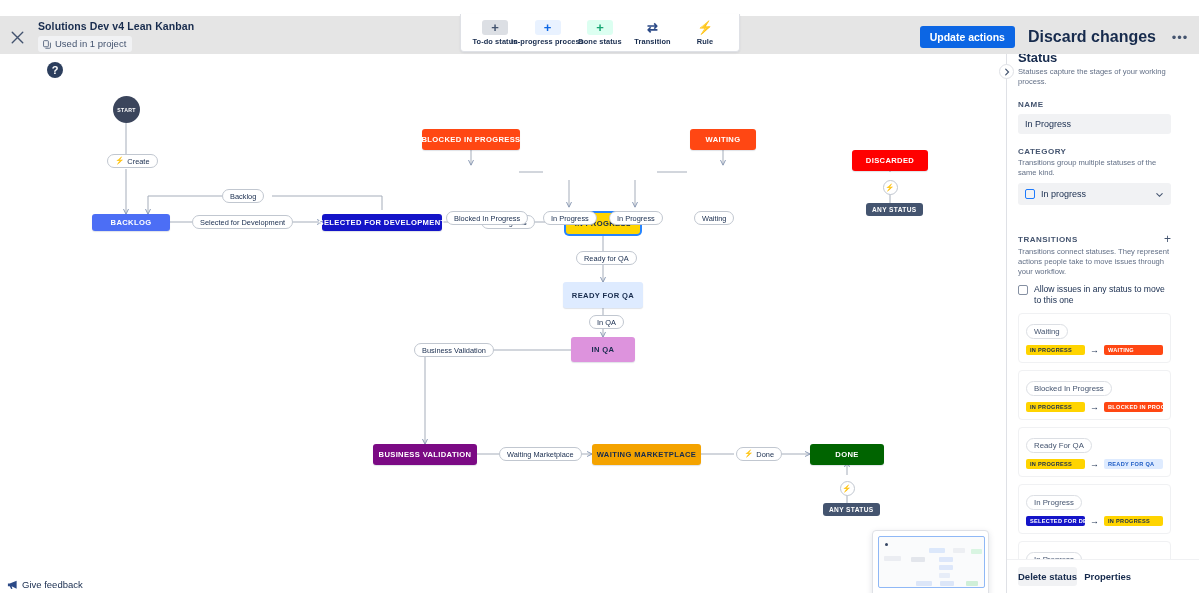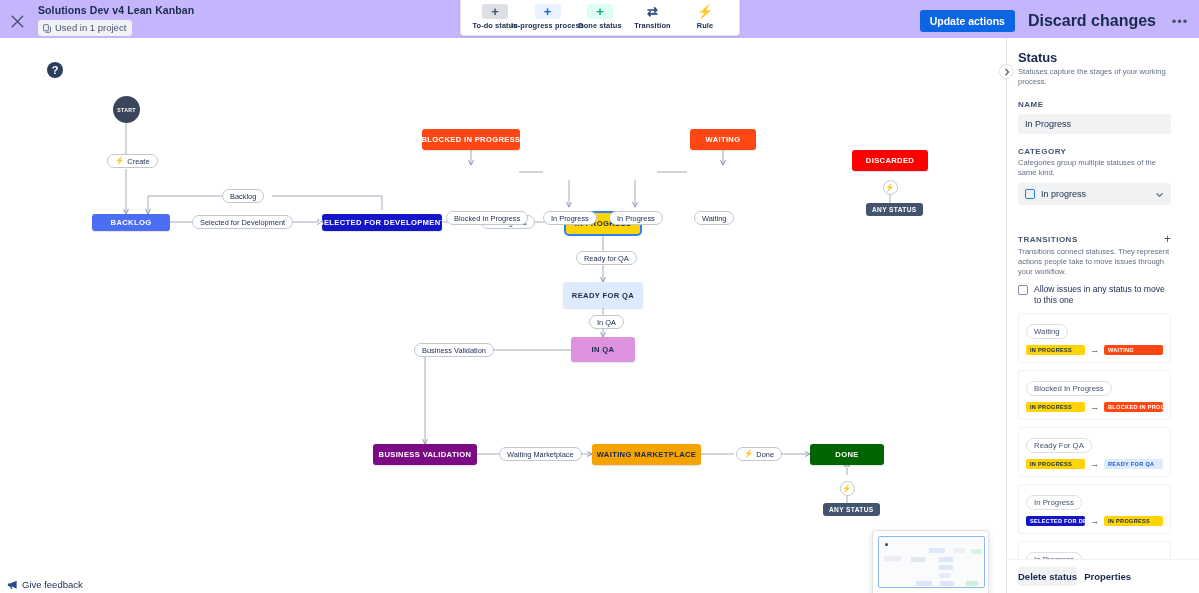--- a/index.html
+++ b/index.html
@@ -8,22 +8,22 @@
     width: 1199px; height: 593px;
     font-family: "Liberation Sans", sans-serif;
     background: #fff;
     color: #172B4D;
     overflow: hidden;
   }
   #app { position: relative; width: 1199px; height: 593px; }
 
   
   .topbar {
-    position: absolute; left: 0; top: 0; width: 1199px; height: 38px;
-    background: #c4b5fd; z-index: 40;
+    position: absolute; left: 0; top: 16px; width: 1199px; height: 38px;
+    background: #e5e5e5; z-index: 40;
   }
   .close-btn {
     position: absolute; left: 6px; top: 10px; width: 22px; height: 22px;
     display: flex; align-items: center; justify-content: center;
     cursor: pointer; color: #42526E;
   }
   .close-btn svg { display:block; }
   .title-wrap { position: absolute; left: 38px; top: 4px; }
   .wf-title { font-size: 10.5px; font-weight: bold; color: #172B4D; letter-spacing: .1px; line-height: 13px; }
   .used-chip {
@@ -382,21 +382,21 @@
     </div>
 
     <div class="panel-scroll">
       <h2>Status</h2>
       <div class="sub">Statuses capture the stages of your working process.</div>
 
       <div class="sec-label">NAME</div>
       <div class="field">In Progress</div>
 
       <div class="sec-label">CATEGORY</div>
-      <div class="sub">Categories group multiple statuses of the same kind.</div>
+      <div class="sub">Transitions group multiple statuses of the same kind.</div>
       <div class="select">
         <span class="cat-sq"></span>
         <span>In progress</span>
         <svg class="chev" width="9" height="9" viewBox="0 0 10 10">
           <path d="M2 4 L5 7 L8 4" fill="none" stroke="#44546F" stroke-width="1.2" stroke-linecap="round"></path>
         </svg>
       </div>
 
       <div class="sec-row">
         <span class="sec-label" style="margin-top:0;">TRANSITIONS</span>

